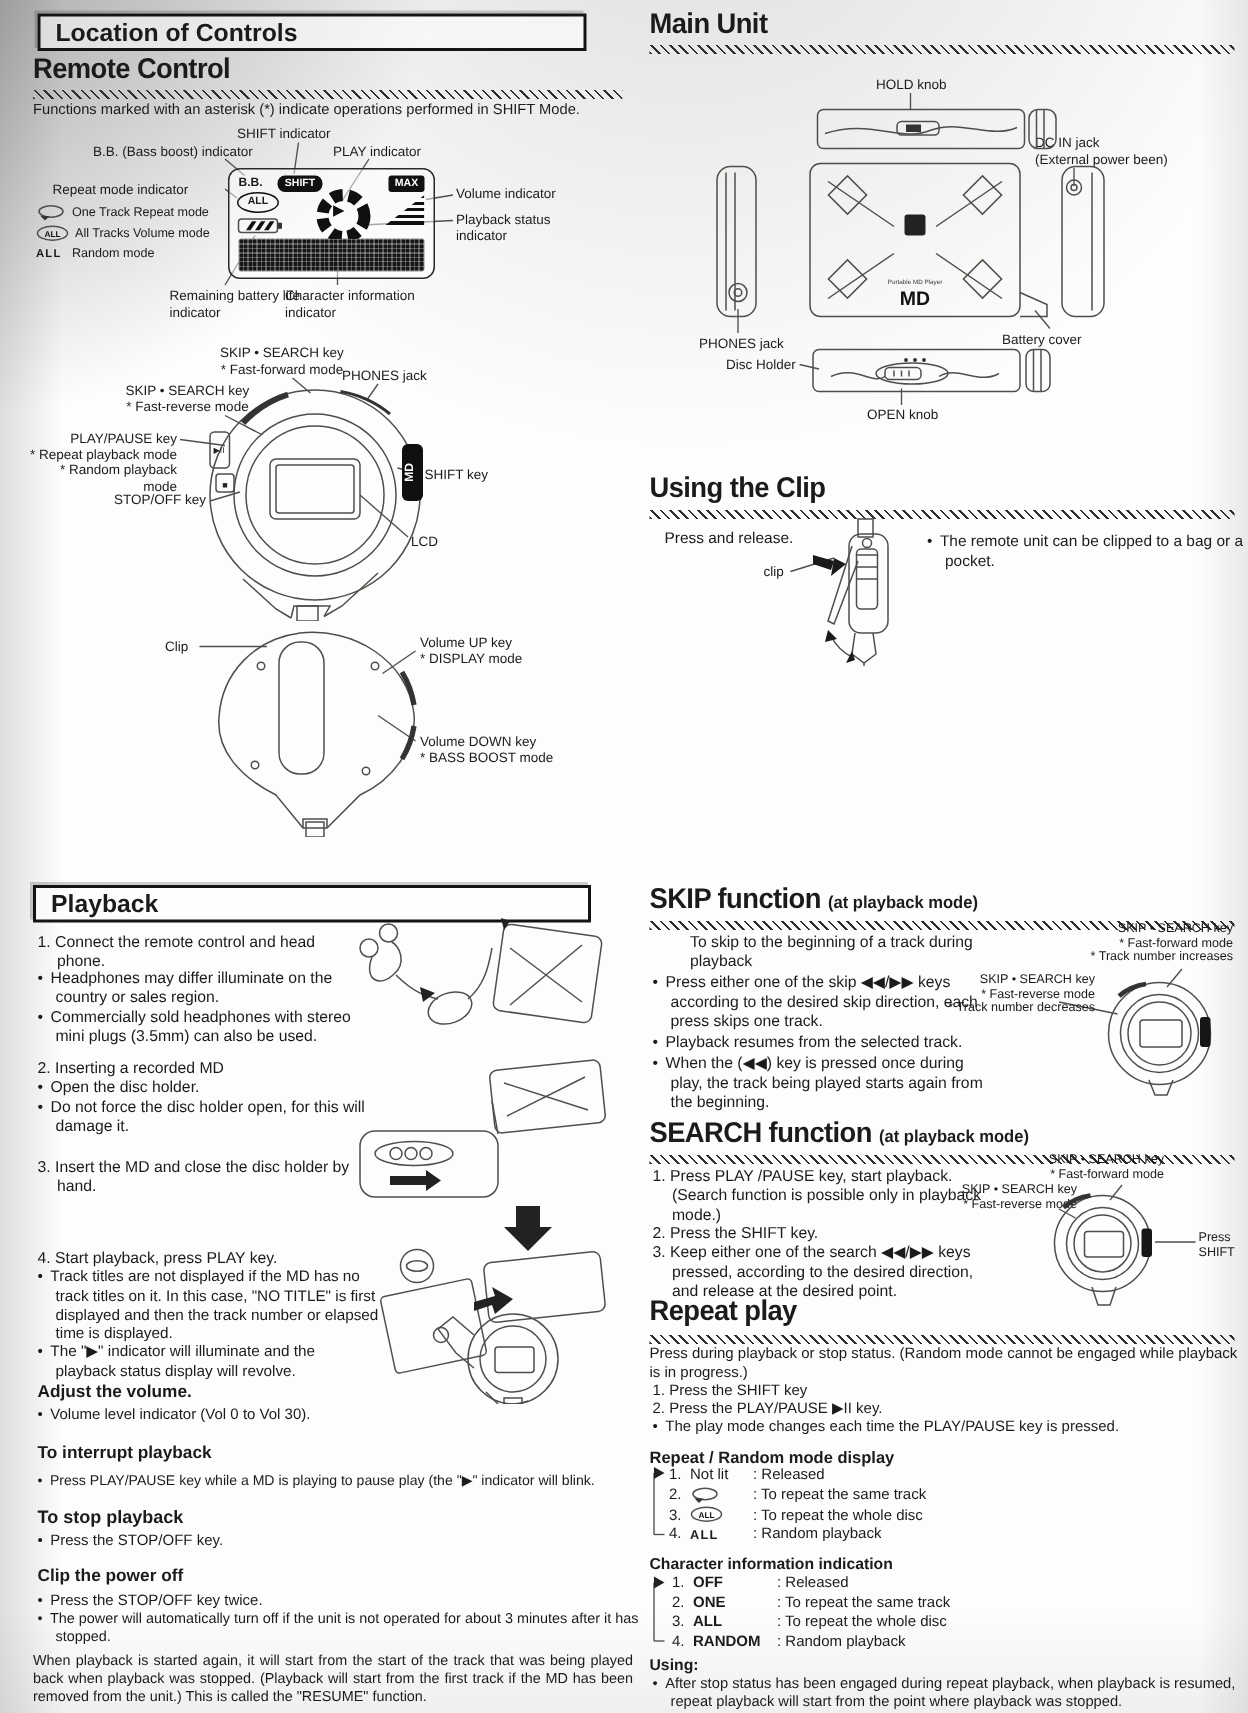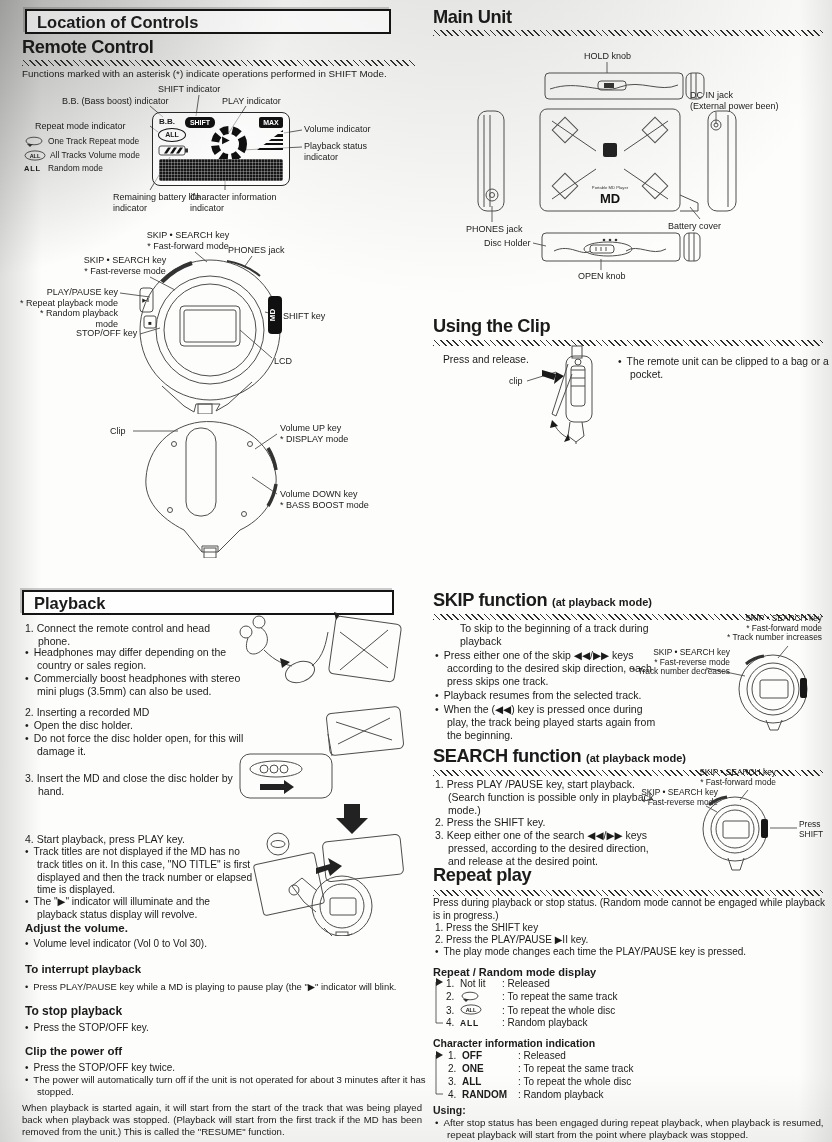--- a/index.html
+++ b/index.html
@@ -180,22 +180,22 @@
     <circle cx="104" cy="96" r="2.5" class="sk"></circle>
   <path d="M 128 30 A 60 60 0 0 1 136 52" stroke="#333" stroke-width="3.5" fill="none"></path>
   <path d="M 136 66 A 60 60 0 0 1 128 88" stroke="#333" stroke-width="3.5" fill="none"></path>
   <path d="M 62 134 L 62 128 L 78 128 L 78 134" class="sk"></path>
   <rect x="64" y="130" width="12" height="10" class="sk"></rect>
 </svg>
 
 <div class="abs boxhead" style="left:22px;top:590px;width:348px;">Playback</div>
 
 <div class="abs t hang" style="left:25px;top:622px;width:205px;">1. Connect the remote control and head phone.</div>
-<div class="abs t bul" style="left:25px;top:646px;width:212px;">Headphones may differ depending on the country or sales region.</div>
-<div class="abs t bul" style="left:25px;top:672px;width:212px;">Commercially boost headphones with stereo mini plugs (3.5mm) can also be used.</div>
+<div class="abs t bul" style="left:25px;top:646px;width:212px;">Headphones may differ illuminate on the country or sales region.</div>
+<div class="abs t bul" style="left:25px;top:672px;width:212px;">Commercially sold headphones with stereo mini plugs (3.5mm) can also be used.</div>
 <div class="abs t hang" style="left:25px;top:706px;width:212px;">2. Inserting a recorded MD</div>
 <div class="abs t bul" style="left:25px;top:719px;width:212px;">Open the disc holder.</div>
 <div class="abs t bul" style="left:25px;top:732px;width:212px;">Do not force the disc holder open, for this will damage it.</div>
 <div class="abs t hang" style="left:25px;top:772px;width:212px;">3. Insert the MD and close the disc holder by hand.</div>
 <div class="abs t hang" style="left:25px;top:833px;width:212px;">4. Start playback, press PLAY key.</div>
 <div class="abs t bul" style="left:25px;top:846px;width:216px;font-size:10.2px;">Track titles are not displayed if the MD has no track titles on it. In this case, "NO TITLE" is first displayed and then the track number or elapsed time is displayed.</div>
 <div class="abs t bul" style="left:25px;top:896px;width:216px;font-size:10.2px;">The "▶" indicator will illuminate and the playback status display will revolve.</div>
 
 <div class="abs t b" style="left:25px;top:921px;font-size:11.5px;">Adjust the volume.</div>
 <div class="abs t bul" style="left:25px;top:938px;width:390px;font-size:10px;">Volume level indicator (Vol 0 to Vol 30).</div>

